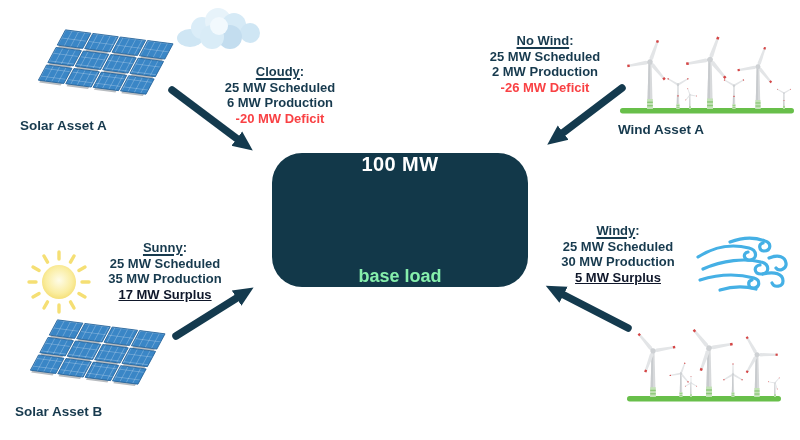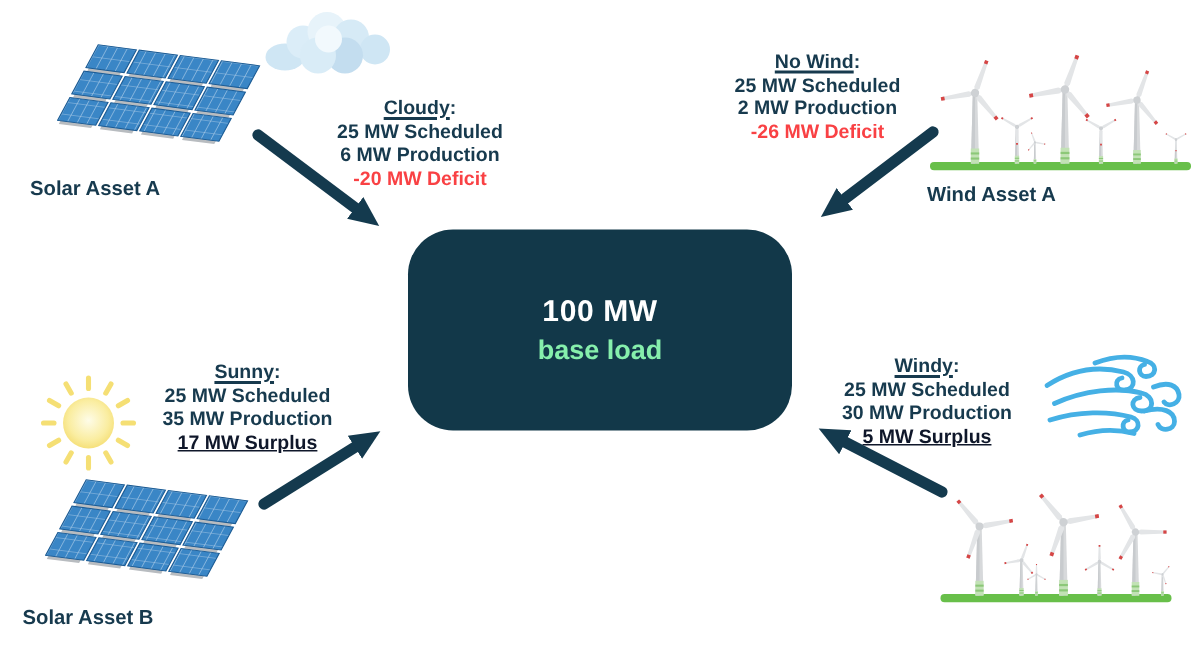--- a/index.html
+++ b/index.html
@@ -16,21 +16,21 @@
   .info .u { text-decoration:underline; text-underline-offset:2px; text-decoration-thickness:1.5px; }
   .deficit { color:#f94144; }
   .surplus { color:#0f172a;text-decoration:underline; }
   .asset-label {
     position:absolute; text-align:left; font-weight:700;
     font-size:13.5px; color:#173a4e;
   }
   .load-box {
     position:absolute; left:272px; top:153px; width:256px; height:134px;
     background:#123849; border-radius:30px;
-    display:flex; flex-direction:column; align-items:center; justify-content:center;
+    display:flex; flex-direction:column; align-items:center; justify-content:space-between;
   }
   .load-mw { font-size:20px; font-weight:700; color:#ffffff; letter-spacing:.4px; }
   .load-sub { font-size:18px; font-weight:700; color:#86efac; margin-top:3px; }
   .arrows { position:absolute; left:0; top:0; width:800px; height:440px; pointer-events:none; }
   svg { display:block; }
 </style>
 </head>
 <body>
 
 <div class="canvas">
@@ -232,21 +232,21 @@
           <rect x="0" y="46" width="26" height="20"></rect>
             <rect x="28" y="46" width="26" height="20"></rect>
             <rect x="56" y="46" width="26" height="20"></rect>
             <rect x="84" y="46" width="26" height="20"></rect>
         </g>
       </g>
     </svg>
   </div>
   <div class="asset-label" style="left:15px; top:404px; width:150px;">Solar Asset B</div>
 
-  <div class="info" style="left:533px; top:236px;">
+  <div class="info" style="left:533px; top:223px;">
     <div class="line head"><span class="u">Windy</span><span>:</span></div>
     <div>25 MW Scheduled</div>
     <div>30 MW Production</div>
     <div class="surplus">5 MW Surplus</div>
   </div>
 
   <div class="abs" style="left:695px; top:236px; width:95px; height:66px;">
     <svg width="95" height="66" viewBox="0 0 95 66" fill="none" stroke="#45b0e5" stroke-width="3.2" stroke-linecap="round">
       <path d="M3,21 C20,10 38,8 54,12 c8,2 9,11 1,12 c-6,1 -8,-7 -2,-8"></path>
       <path d="M8,33 C28,24 50,22 66,26 c9,2 9,12 0,12 c-7,0 -8,-8 -1,-9"></path>

